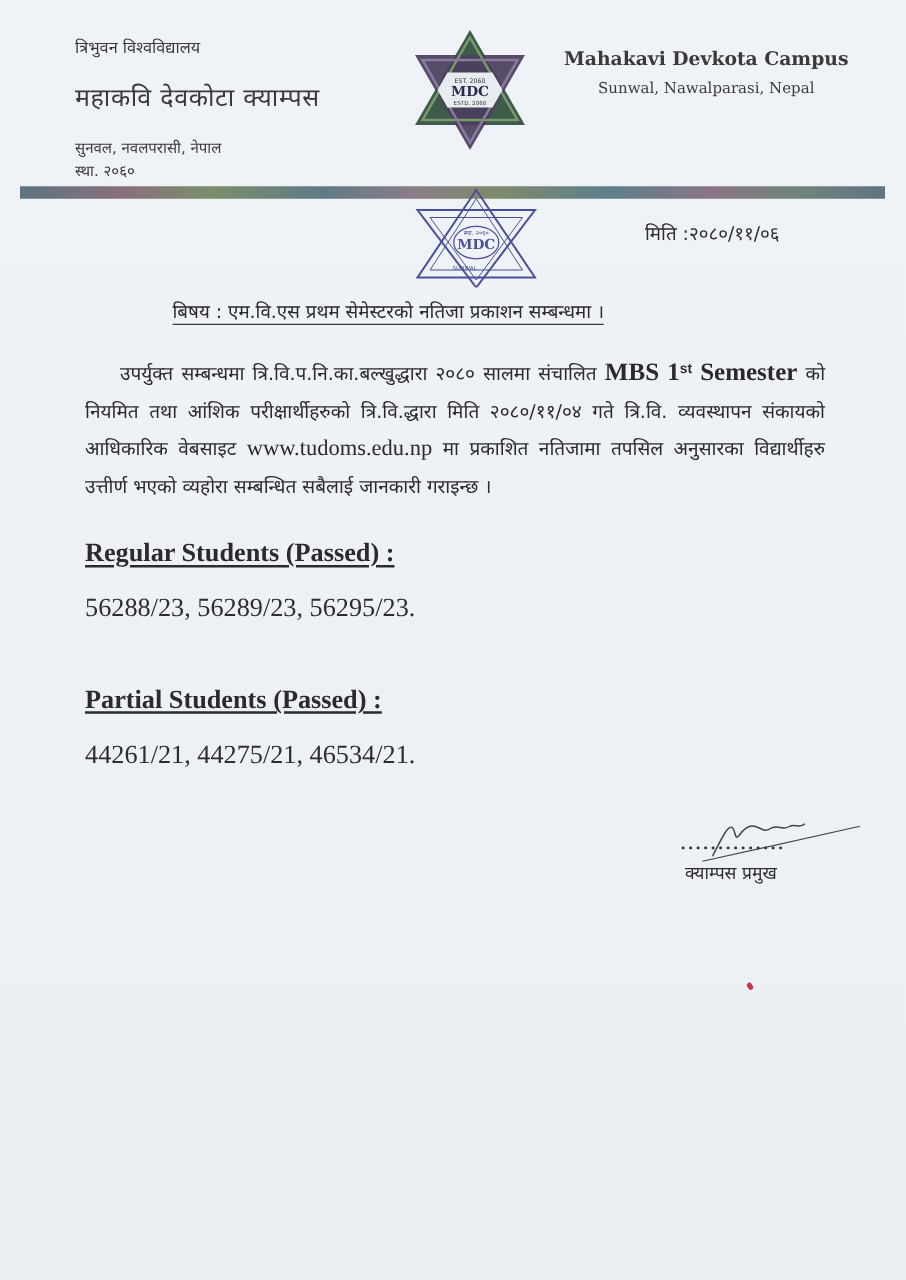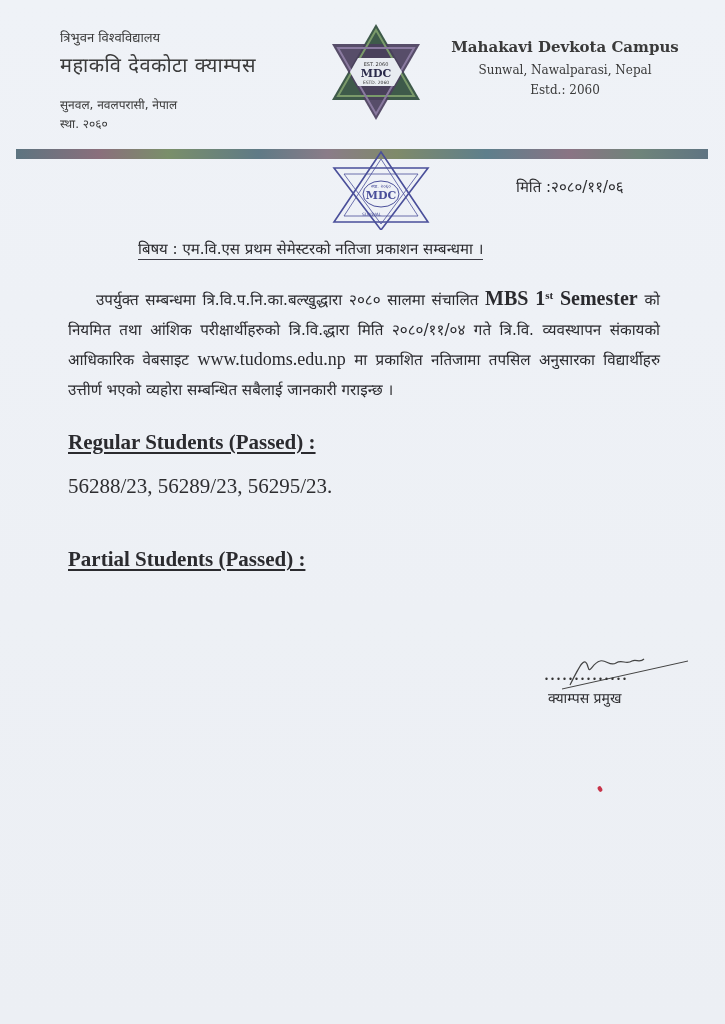--- a/index.html
+++ b/index.html
@@ -7,21 +7,21 @@
       width: 725px; height: 1024px; overflow: hidden;
       background: #eef1f6;
       font-family: "Liberation Serif", serif;
       color: #2a2a2e;
       position: relative;
     }
     .page { position: absolute; inset: 0; background: linear-gradient(180deg,#eff2f7 0%,#edf0f5 60%,#eceff4 100%); }
 
     .hdr-left { position: absolute; left: 60px; top: 28px; width: 270px; color: #3a3a3a; font-family: "DejaVu Sans", sans-serif; }
     .hdr-left .l1 { font-size: 13px; }
-    .hdr-left .l2 { font-size: 20px; margin-top: 5px; letter-spacing: 0.5px; }
+    .hdr-left .l2 { font-size: 20px; margin-top: 18px; letter-spacing: 0.5px; }
     .hdr-left .l3 { font-size: 12px; margin-top: 18px; }
     .hdr-left .l4 { font-size: 12px; margin-top: 2px; }
 
     .hdr-right { position: absolute; left: 430px; top: 32px; width: 270px; text-align: center; color: #3a3a3a; font-family: "DejaVu Serif", serif; }
     .hdr-right .r1 { font-size: 12px; }
     .hdr-right .r2 { font-size: 15px; font-weight: bold; margin-top: 6px; }
     .hdr-right .r3 { font-size: 12px; margin-top: 7px; }
     .hdr-right .r4 { font-size: 12px; margin-top: 6px; }
 
     .logo { position: absolute; left: 324px; top: 20px; width: 104px; height: 104px; }
@@ -34,21 +34,21 @@
     .stamp { position: absolute; left: 330px; top: 150px; width: 102px; height: 80px; }
 
     .date { position: absolute; left: 516px; top: 176px; font-family: "DejaVu Sans", sans-serif; font-size: 15px; color: #2d2d30; }
 
     .subject { position: absolute; left: 138px; top: 238px; font-family: "DejaVu Sans", sans-serif; font-size: 15px; color: #2a2a2e; border-bottom: 1.5px solid #3a3a44; padding-bottom: 1px; white-space: nowrap; }
 
     .body-para { position: absolute; left: 68px; top: 281px; width: 592px; font-family: "DejaVu Sans", sans-serif; font-size: 15.2px; line-height: 29.5px; text-align: justify; text-align-last: left; color: #2a2a2e; }
     .body-para .indent { display: inline-block; width: 28px; }
     .body-para b.en { font-family: "Liberation Serif", serif; font-size: 20px; font-weight: bold; }
     .body-para span.en { font-family: "Liberation Serif", serif; font-size: 18px; }
-    .body-para sup { font-size: 11px; font-family: Liberation Serif, serif; font-weight: bold; }
+    .body-para sup { font-size: 11px; font-family: Liberation Sans, sans-serif; font-weight: bold; }
 
     .sec-head { position: absolute; left: 68px; font-family: "Liberation Serif", serif; font-weight: bold; font-size: 21px; color: #2b2b2f; text-decoration: underline; text-underline-offset: 3px; text-decoration-thickness: 1.5px; }
     .sec-list { position: absolute; left: 68px; width: 600px; font-family: "Liberation Serif", serif; font-size: 21px; line-height: 33px; color: #2d2d30; }
 
     .sig { position: absolute; left: 540px; top: 645px; width: 150px; height: 60px; }
     .sig-dots { position: absolute; left: 544px; top: 662px; font-family: "Liberation Serif", serif; font-size: 20px; letter-spacing: 1px; color: #333; }
     .sig-title { position: absolute; left: 548px; top: 688px; font-family: "DejaVu Sans", sans-serif; font-size: 14px; color: #2d2d30; }
 
     .speck { position: absolute; left: 598px; top: 786px; width: 4px; height: 6px; background: #c8344a; border-radius: 2px; transform: rotate(-30deg); }
   </style>
@@ -71,21 +71,20 @@
     <polygon points="52,94 14,28 90,28" fill="none" stroke="#8a7aa0" stroke-width="2"></polygon>
     <polygon points="34,38 70,38 78,52 70,66 34,66 26,52" fill="#e8ecf1"></polygon>
     <text x="52" y="46" font-size="5" text-anchor="middle" fill="#333" font-family="DejaVu Sans, sans-serif">EST. 2060</text>
     <text x="52" y="57" font-size="11" font-weight="bold" text-anchor="middle" fill="#2a2a4a" font-family="DejaVu Serif, serif">MDC</text>
     <text x="52" y="64" font-size="4.5" text-anchor="middle" fill="#333" font-family="DejaVu Sans, sans-serif">ESTD. 2060</text>
   </svg>
 
   <div class="hdr-right">
     <div class="r2">Mahakavi Devkota Campus</div>
     <div class="r3">Sunwal, Nawalparasi, Nepal</div>
-    <div class="r4">Estd.: 2060</div>
   </div>
 
 
   <div class="rule"></div>
 
   <svg class="stamp" viewBox="0 0 102 80">
     <polygon points="51,2 98,72 4,72" fill="none" stroke="#4a4f9a" stroke-width="1.6"></polygon>
     <polygon points="51,80 4,18 98,18" fill="none" stroke="#4a4f9a" stroke-width="1.6"></polygon>
     <polygon points="51,9 88,66 14,66" fill="none" stroke="#4a4f9a" stroke-width="0.8"></polygon>
     <polygon points="51,74 14,24 88,24" fill="none" stroke="#4a4f9a" stroke-width="0.8"></polygon>
@@ -100,20 +99,23 @@
   <div class="subject">बिषय : एम.वि.एस प्रथम सेमेस्टरको नतिजा प्रकाशन सम्बन्धमा ।</div>
 
   <div class="body-para"><span class="indent"></span><span>उपर्युक्त सम्बन्धमा त्रि.वि.प.नि.का.बल्खुद्धारा २०८० सालमा संचालित</span> <b class="en">MBS</b> <b class="en">1</b><sup>st</sup> <b class="en">Semester</b> <span>को नियमित तथा आंशिक परीक्षार्थीहरुको त्रि.वि.द्धारा मिति २०८०/११/०४ गते त्रि.वि. व्यवस्थापन संकायको आधिकारिक वेबसाइट</span> <span class="en">www.tudoms.edu.np</span> <span>मा प्रकाशित नतिजामा तपसिल अनुसारका विद्यार्थीहरु उत्तीर्ण भएको व्यहोरा सम्बन्धित सबैलाई जानकारी गराइन्छ ।</span></div>
 
   <div class="sec-head" style="top:430px;">Regular Students (Passed) :</div>
   <div class="sec-list" style="top:470px;">
     <div>56288/23, 56289/23, 56295/23.</div>
   </div>
 
   <div class="sec-head" style="top:547px;">Partial Students (Passed) :</div>
+  <div class="sec-list" style="top:587px;">
+    <div>44261/21, 44275/21, 46534/21.</div>
+  </div>
 
   <svg class="sig" viewBox="0 0 150 60">
     <path d="M30,40 C40,20 45,10 48,22 C50,30 52,18 60,16 C66,14 70,22 76,18 C82,14 86,20 92,16 C96,14 100,18 104,14" fill="none" stroke="#444" stroke-width="1.2"></path>
     <path d="M22,44 L148,16" fill="none" stroke="#444" stroke-width="1"></path>
   </svg>
   <div class="sig-dots">..............</div>
   <div class="sig-title">क्याम्पस प्रमुख</div>
 
   <div class="speck"></div>
 </div>

